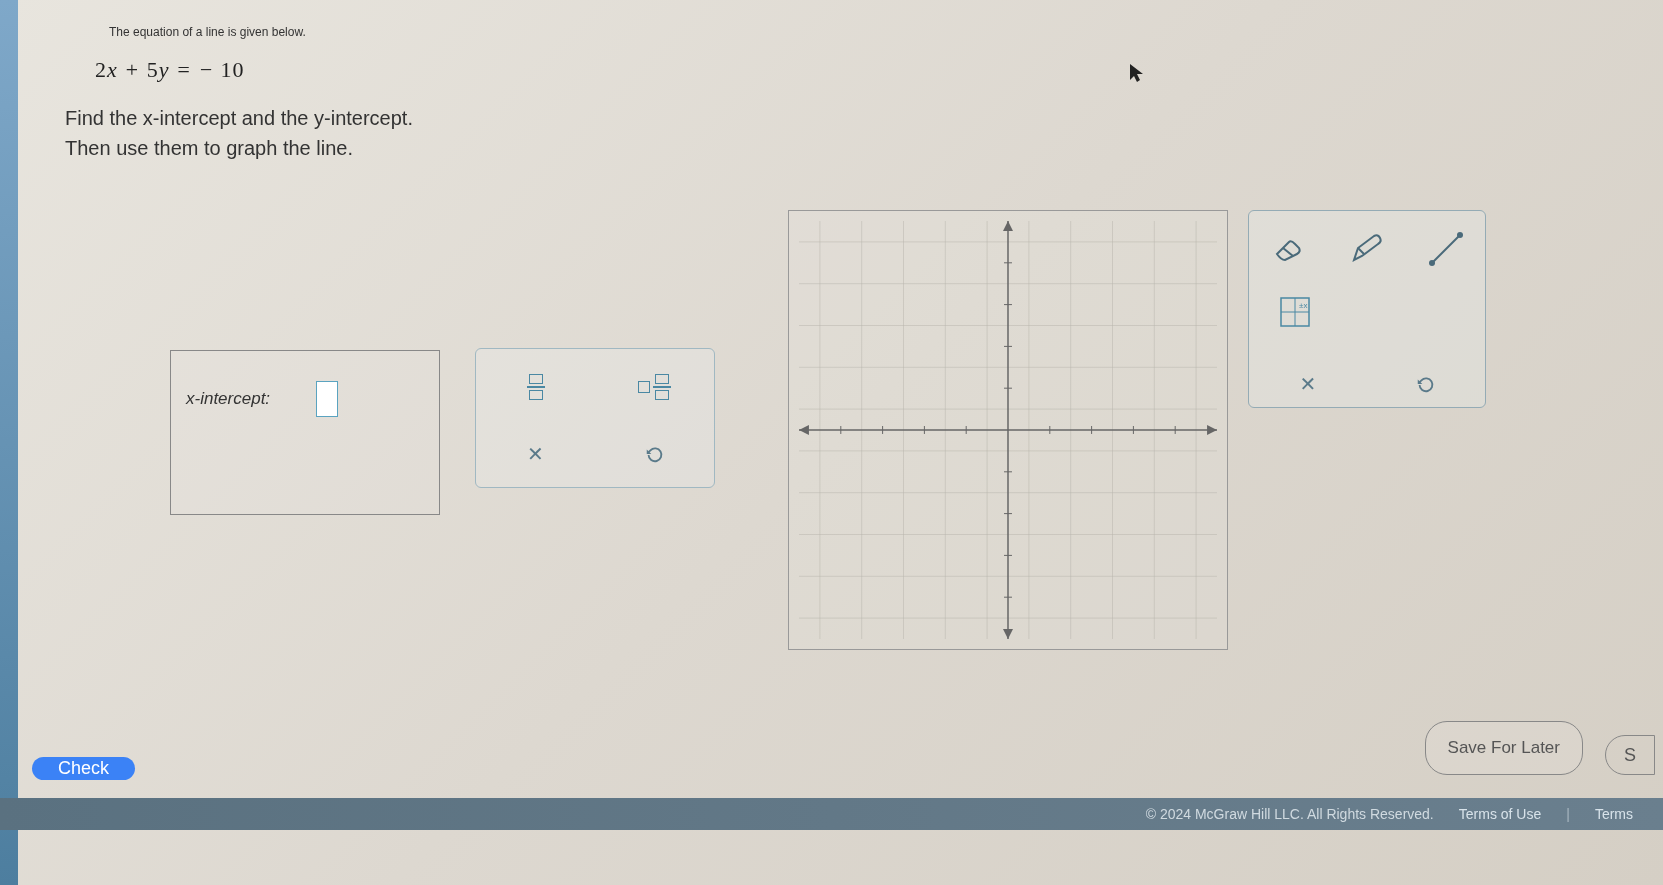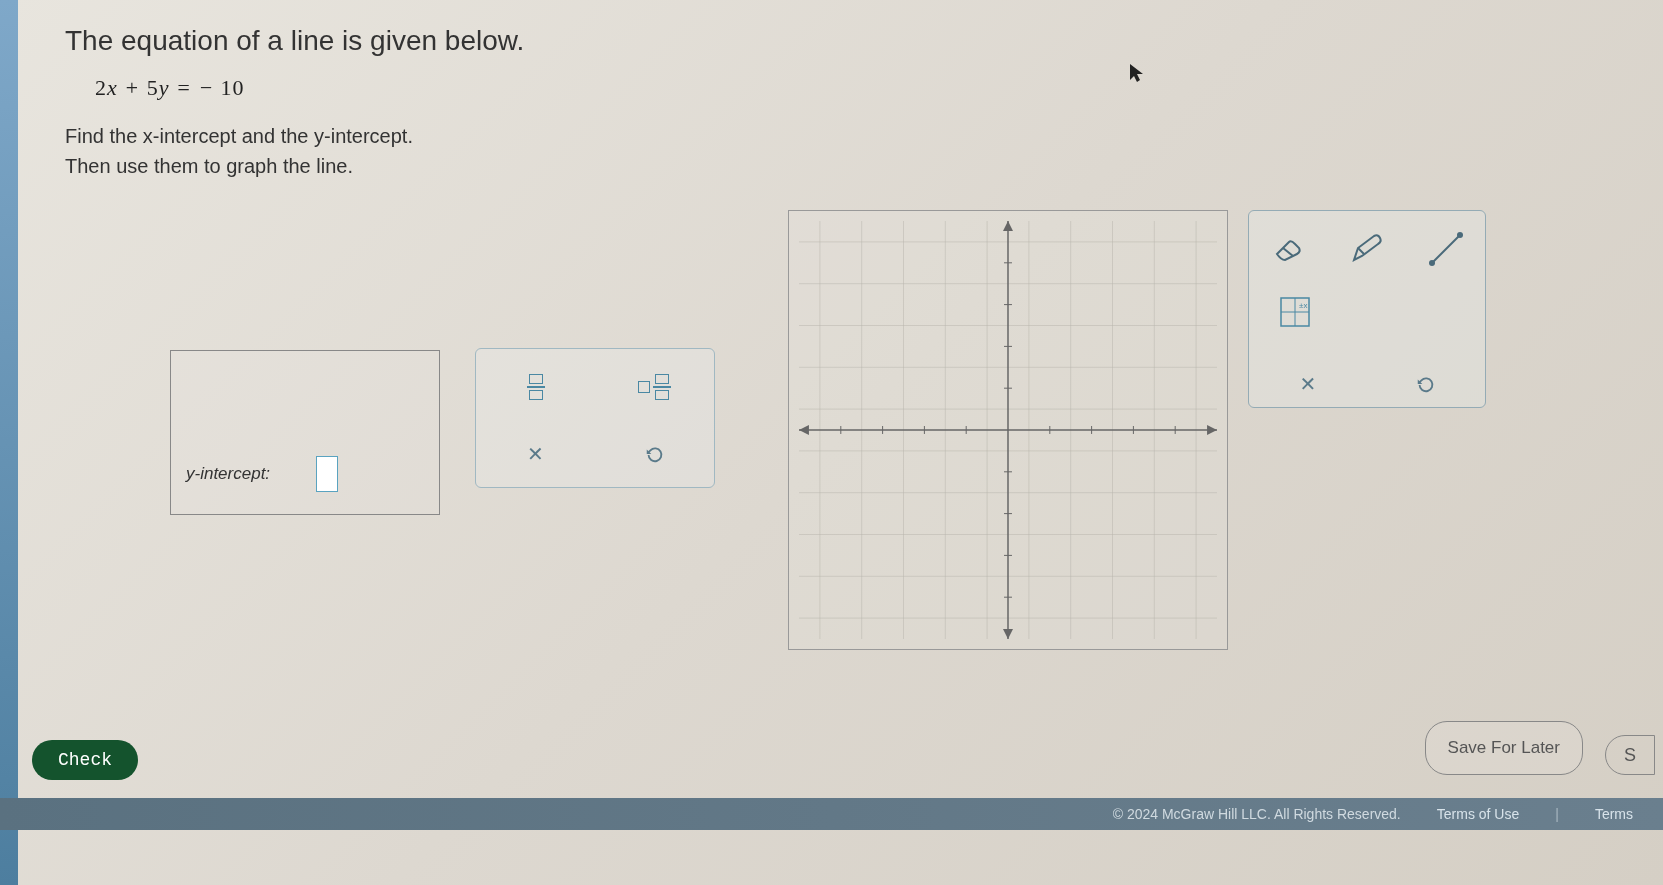--- a/index.html
+++ b/index.html
@@ -14,21 +14,21 @@
   }
   .left-accent {
     position: absolute;
     left: 0; top: 0; width: 18px; height: 100%;
     background: linear-gradient(180deg,#7fa8c9,#4d7e9f);
   }
   .content {
     position: absolute;
     left: 65px; top: 25px; right: 40px;
   }
-  .prompt-line { font-size: 28px; color: #333; margin-bottom: 18px; }
+  .prompt-line { font-size: 12px; color: #333; margin-bottom: 18px; margin-left: 44px; }
   .equation { font-size: 22px; font-family: "Times New Roman", serif; margin-left: 30px; color:#222; font-style: italic; letter-spacing:1px;}
   .equation .num{font-style:normal;}
   .instr { font-size: 20px; color:#333; margin-top:20px; line-height:1.5;}
 
   .answer-box {
     position:absolute; left:170px; top:350px;
     width:270px; height:165px;
     border:1px solid #888;
     background: rgba(255,255,255,0.05);
   }
@@ -69,35 +69,35 @@
     border:1px solid #94abb5;border-radius:6px;background:rgba(235,242,245,0.25);
   }
   .trow{position:absolute;width:100%;display:flex;justify-content:space-around;align-items:center;height:56px;}
   .trow.t1{top:10px;}
   .trow.t2{top:80px;justify-content:flex-start;padding-left:18px;height:42px;}
   .trow.t3{top:145px;}
   .tool{width:56px;height:42px;display:flex;align-items:center;justify-content:center;cursor:pointer;}
 
   .check-btn{
     position:absolute;left:32px;bottom:105px;
-    background:#14532d;color:#fff;font-size:18px;font-weight:500;
-    padding:10px 26px;border-radius:24px;border:none;cursor:pointer;font-family:Liberation Mono, monospace;
+    background:#3b82f6;color:#fff;font-size:18px;font-weight:500;
+    padding:1px 26px;border-radius:24px;border:none;cursor:pointer;
   }
   .save-later{
     position:absolute;right:80px;bottom:110px;
     border:1px solid #888;border-radius:22px;padding:16px 22px;
     color:#555;font-size:17px;background:rgba(255,255,255,0.1);cursor:pointer;
   }
   .s-btn{position:absolute;right:8px;bottom:110px;width:50px;height:40px;border:1px solid #888;border-radius:22px 0 0 22px;display:flex;align-items:center;justify-content:center;font-size:18px;color:#555;}
 
   .footer{
     position:absolute;left:0;right:0;bottom:55px;height:32px;
     background:linear-gradient(90deg,#5a7180,#6a7f8e);
     display:flex;align-items:center;justify-content:flex-end;
-    padding-right:30px;gap:36px;color:#d0dae0;font-size:14px;
+    padding-right:30px;gap:25px;color:#d0dae0;font-size:14px;
   }
   .footer .sep{opacity:.6;}
   .footer a{color:#d8e3ea;}
   .cursor-icon{position:absolute;left:1128px;top:62px;}
 </style>
 </head>
 <body>
 
 <div class="left-accent"></div>
 
@@ -106,22 +106,22 @@
   <div class="equation">
     <span class="num">2</span><span>x</span> + <span class="num">5</span><span>y</span> = − <span class="num">10</span>
   </div>
   <div class="instr">
     <div>Find the x-intercept and the y-intercept.</div>
     <div>Then use them to graph the line.</div>
   </div>
 </div>
 
 <div class="answer-box">
-  <div class="ans-row r2">
-    <span class="ans-label">y-intercept:</span>
+  <div class="ans-row r1">
+    <span class="ans-label">x-intercept:</span>
     <div class="ans-input"></div>
   </div>
 </div>
 
 <div class="keypad">
   <div class="kp-row k1">
     <div class="kp-btn">
       <span class="frac">
         <span class="n"></span>
           <span class="bar"></span>

